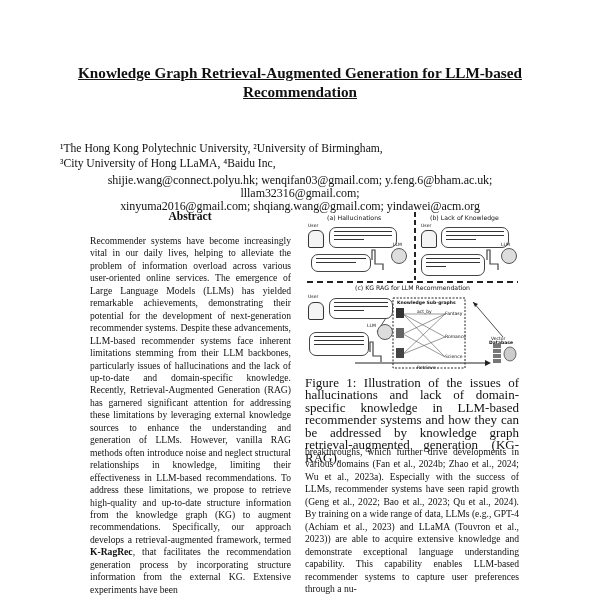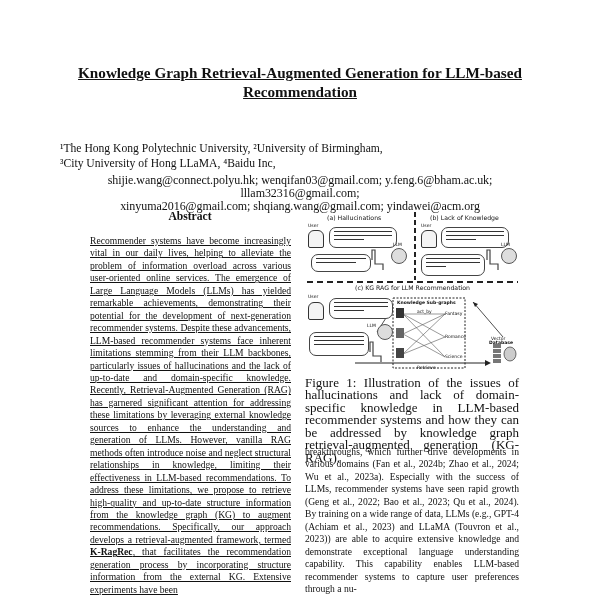--- a/index.html
+++ b/index.html
@@ -9,21 +9,21 @@
            font-weight: bold; font-size: 15.2px; line-height: 19px; text-decoration: underline; }
   .authors { position: absolute; top: 113px; left: 60px; width: 480px; text-align: center;
              font-weight: bold; font-size: 11.6px; line-height: 14.5px; }
   .affil { position: absolute; top: 142px; left: 60px; width: 480px; 
            font-size: 11.6px; line-height: 14.5px; }
   .emails { position: absolute; top: 174px; left: 60px; width: 480px; text-align: center;
             font-size: 12px; line-height: 13px; letter-spacing: -0.05px; }
   .abs-head { position: absolute; top: 210px; left: 90px; width: 200px; text-align: center;
               font-weight: bold; font-size: 11.6px; }
   .col { position: absolute; font-size: 9.6px; line-height: 12.45px; text-align: justify; }
-  .col-left { top: 235px; left: 90px; width: 201px; text-decoration: underline; }
+  .col-left { top: 235px; left: 90px; width: 201px; }
   .col-right { top: 446px; left: 305px; width: 214px; }
   .caption { position: absolute; top: 377px; left: 305px; width: 214px; font-size: 13px;
              line-height: 12.45px; text-align: justify; }
   b.kr { font-weight: bold; }
   .figure { position: absolute; top: 212px; left: 305px; width: 215px; height: 158px; }
   .fig-label { font-family: "DejaVu Sans", sans-serif; font-size: 6.2px; position: absolute; white-space: nowrap; }
   .bubble { position: absolute; border: 1px solid #444; border-radius: 7px; background: #fff; }
   .bubble .line { height: 1px; background: #333; margin: 3px 4px 0 4px; }
   .face { position: absolute; width: 14px; height: 16px; border: 1px solid #333; border-radius: 6px 6px 2px 2px; background: #f4f4f4; }
   .llm { position: absolute; width: 14px; height: 14px; border-radius: 50%; border: 1px solid #555; background: #ddd; }

